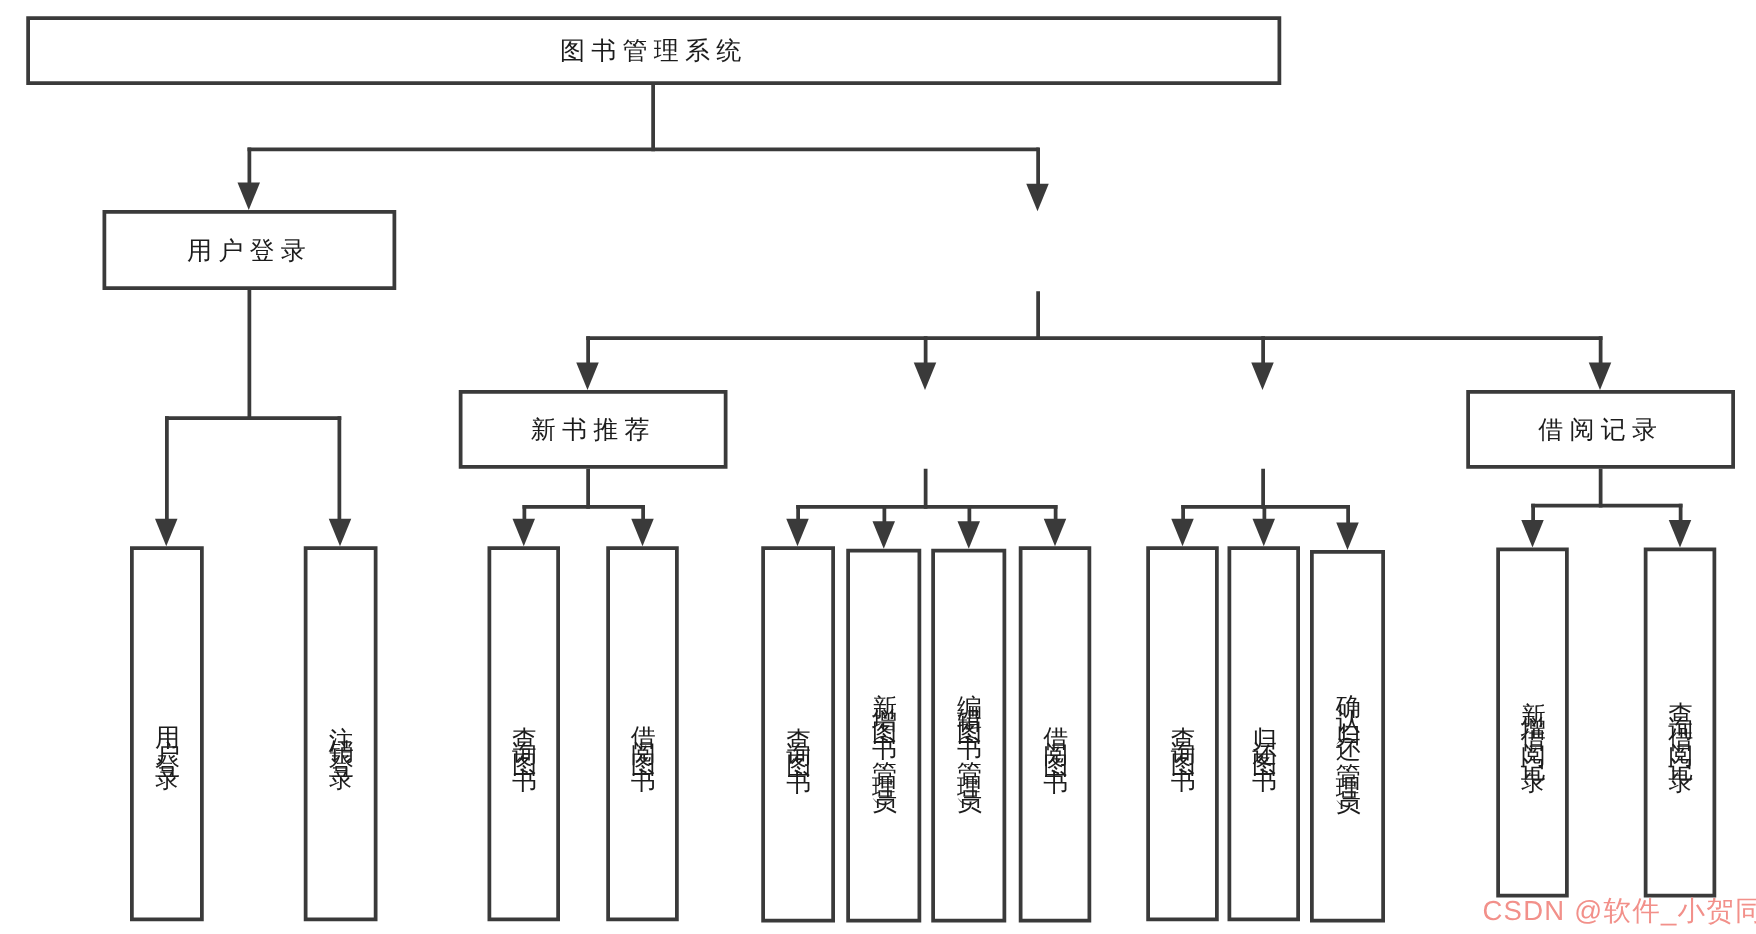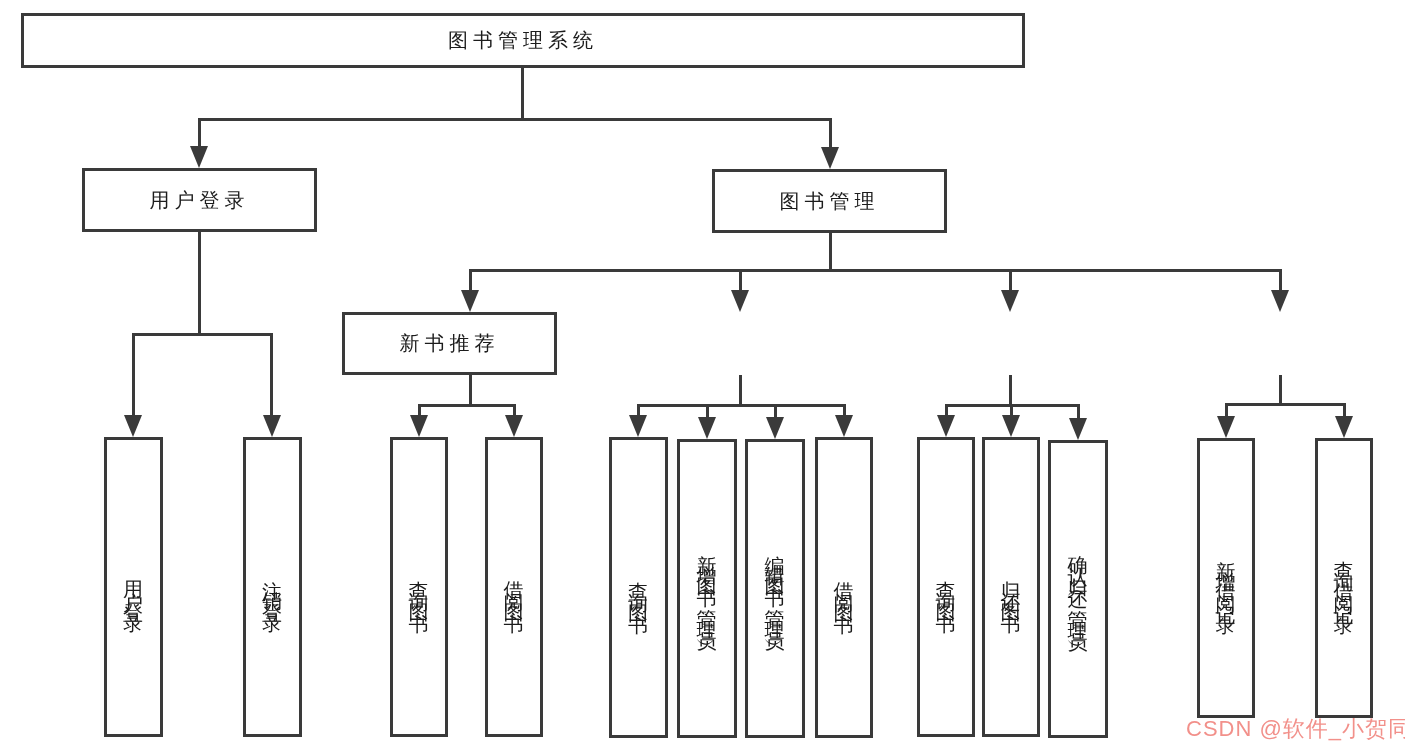--- a/index.html
+++ b/index.html
@@ -63,44 +63,44 @@
   <div class="vline" style="left:521px;top:68px;height:53px;"></div>
   <div class="hline" style="left:198px;top:118px;width:633px;"></div>
   <div class="vline" style="left:198px;top:118px;height:30px;"></div>
   <div class="arrow" style="left:190px;top:146px;"></div>
   <div class="vline" style="left:829px;top:118px;height:30px;"></div>
   <div class="arrow" style="left:821px;top:147px;"></div>
 
   <div class="node hnode" style="left:82px;top:168px;width:235px;height:64px;">
     <span>用户登录</span>
   </div>
-  <div class="node hnode" style="left:712px;top:169px;width:235px;height:64px;">
-    <span>图书管理</span>
-  </div>
 
   <div class="vline" style="left:198px;top:232px;height:104px;"></div>
   <div class="hline" style="left:132px;top:333px;width:141px;"></div>
   <div class="vline" style="left:132px;top:333px;height:84px;"></div>
   <div class="arrow" style="left:124px;top:415px;"></div>
   <div class="vline" style="left:270px;top:333px;height:84px;"></div>
   <div class="arrow" style="left:263px;top:415px;"></div>
 
   <div class="vline" style="left:829px;top:233px;height:39px;"></div>
   <div class="hline" style="left:469px;top:269px;width:813px;"></div>
   <div class="vline" style="left:469px;top:269px;height:23px;"></div>
   <div class="arrow" style="left:461px;top:290px;"></div>
   <div class="vline" style="left:739px;top:269px;height:23px;"></div>
   <div class="arrow" style="left:731px;top:290px;"></div>
   <div class="vline" style="left:1009px;top:269px;height:23px;"></div>
   <div class="arrow" style="left:1001px;top:290px;"></div>
   <div class="vline" style="left:1279px;top:269px;height:23px;"></div>
   <div class="arrow" style="left:1271px;top:290px;"></div>
 
-  <div class="node hnode" style="left:342px;top:312px;width:215px;height:63px;">
+  <div class="node hnode" style="left:367px;top:312px;width:215px;height:63px;">
     <span>新书推荐</span>
+  </div>
+  <div class="node hnode" style="left:1173px;top:312px;width:215px;height:63px;">
+    <span>借阅记录</span>
   </div>
 
   <div class="vline" style="left:469px;top:375px;height:32px;"></div>
   <div class="hline" style="left:418px;top:404px;width:98px;"></div>
   <div class="vline" style="left:418px;top:404px;height:13px;"></div>
   <div class="arrow" style="left:410px;top:415px;"></div>
   <div class="vline" style="left:513px;top:404px;height:13px;"></div>
   <div class="arrow" style="left:505px;top:415px;"></div>
 
   <div class="vline" style="left:739px;top:375px;height:32px;"></div>

